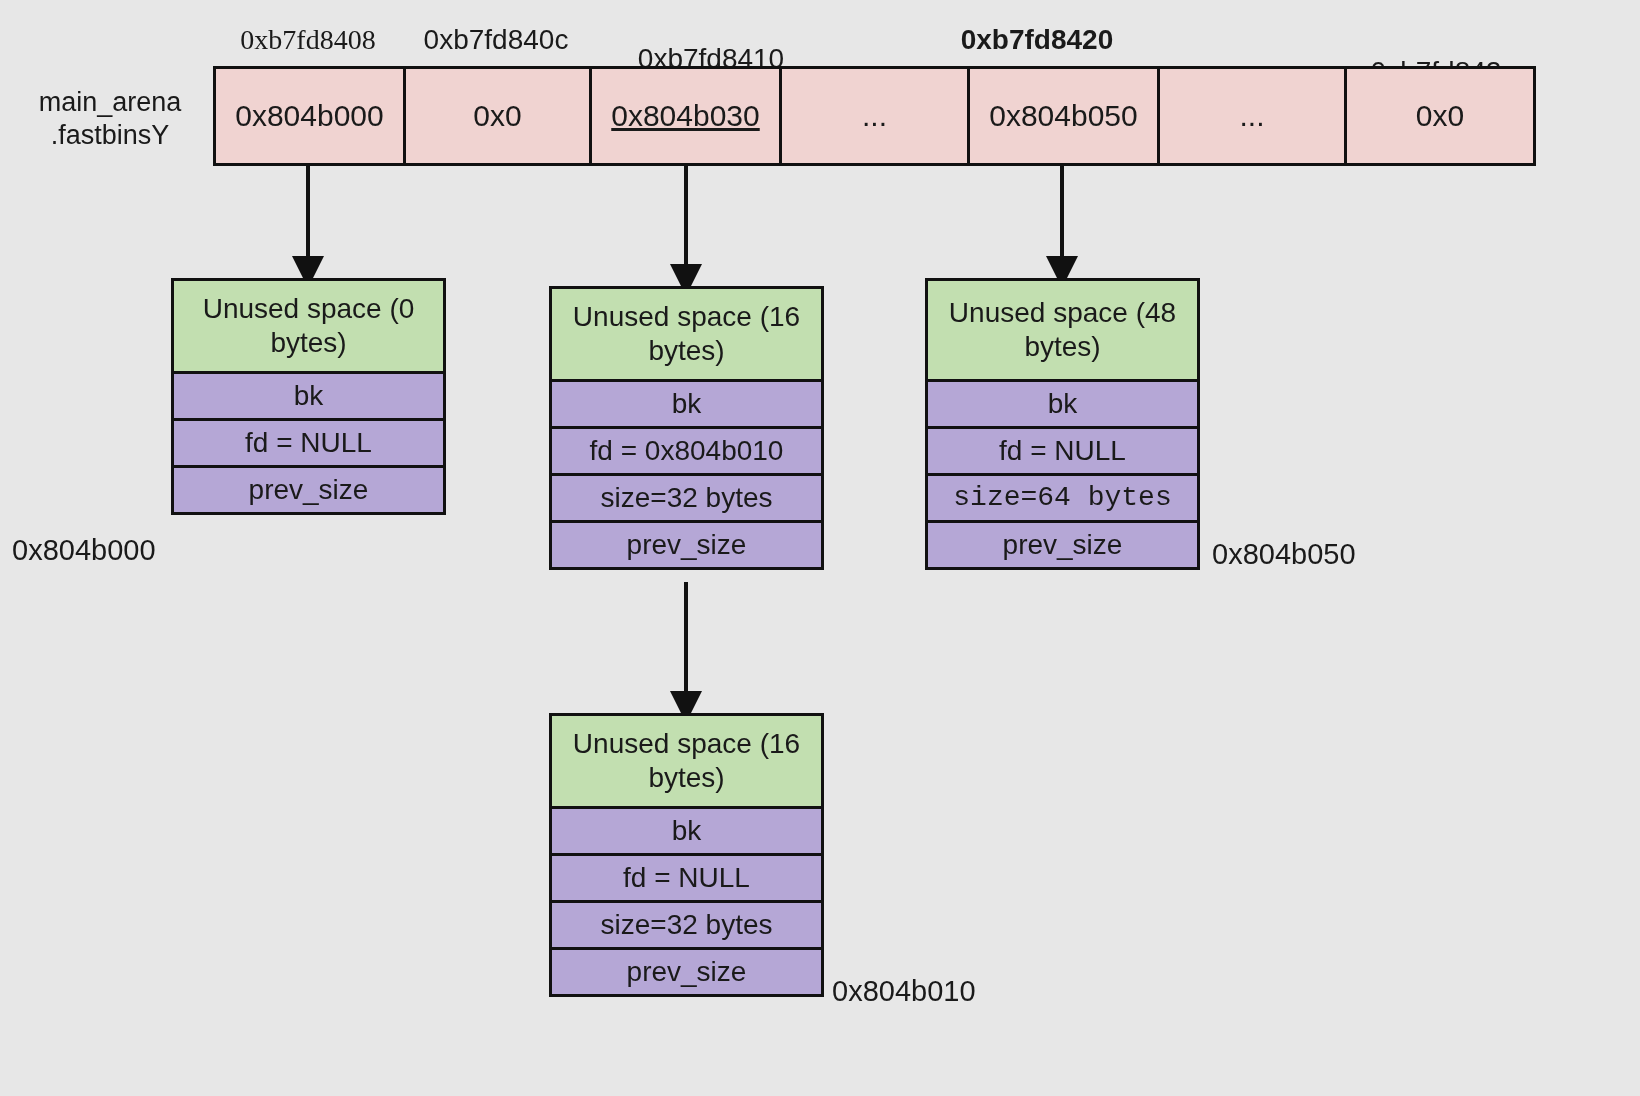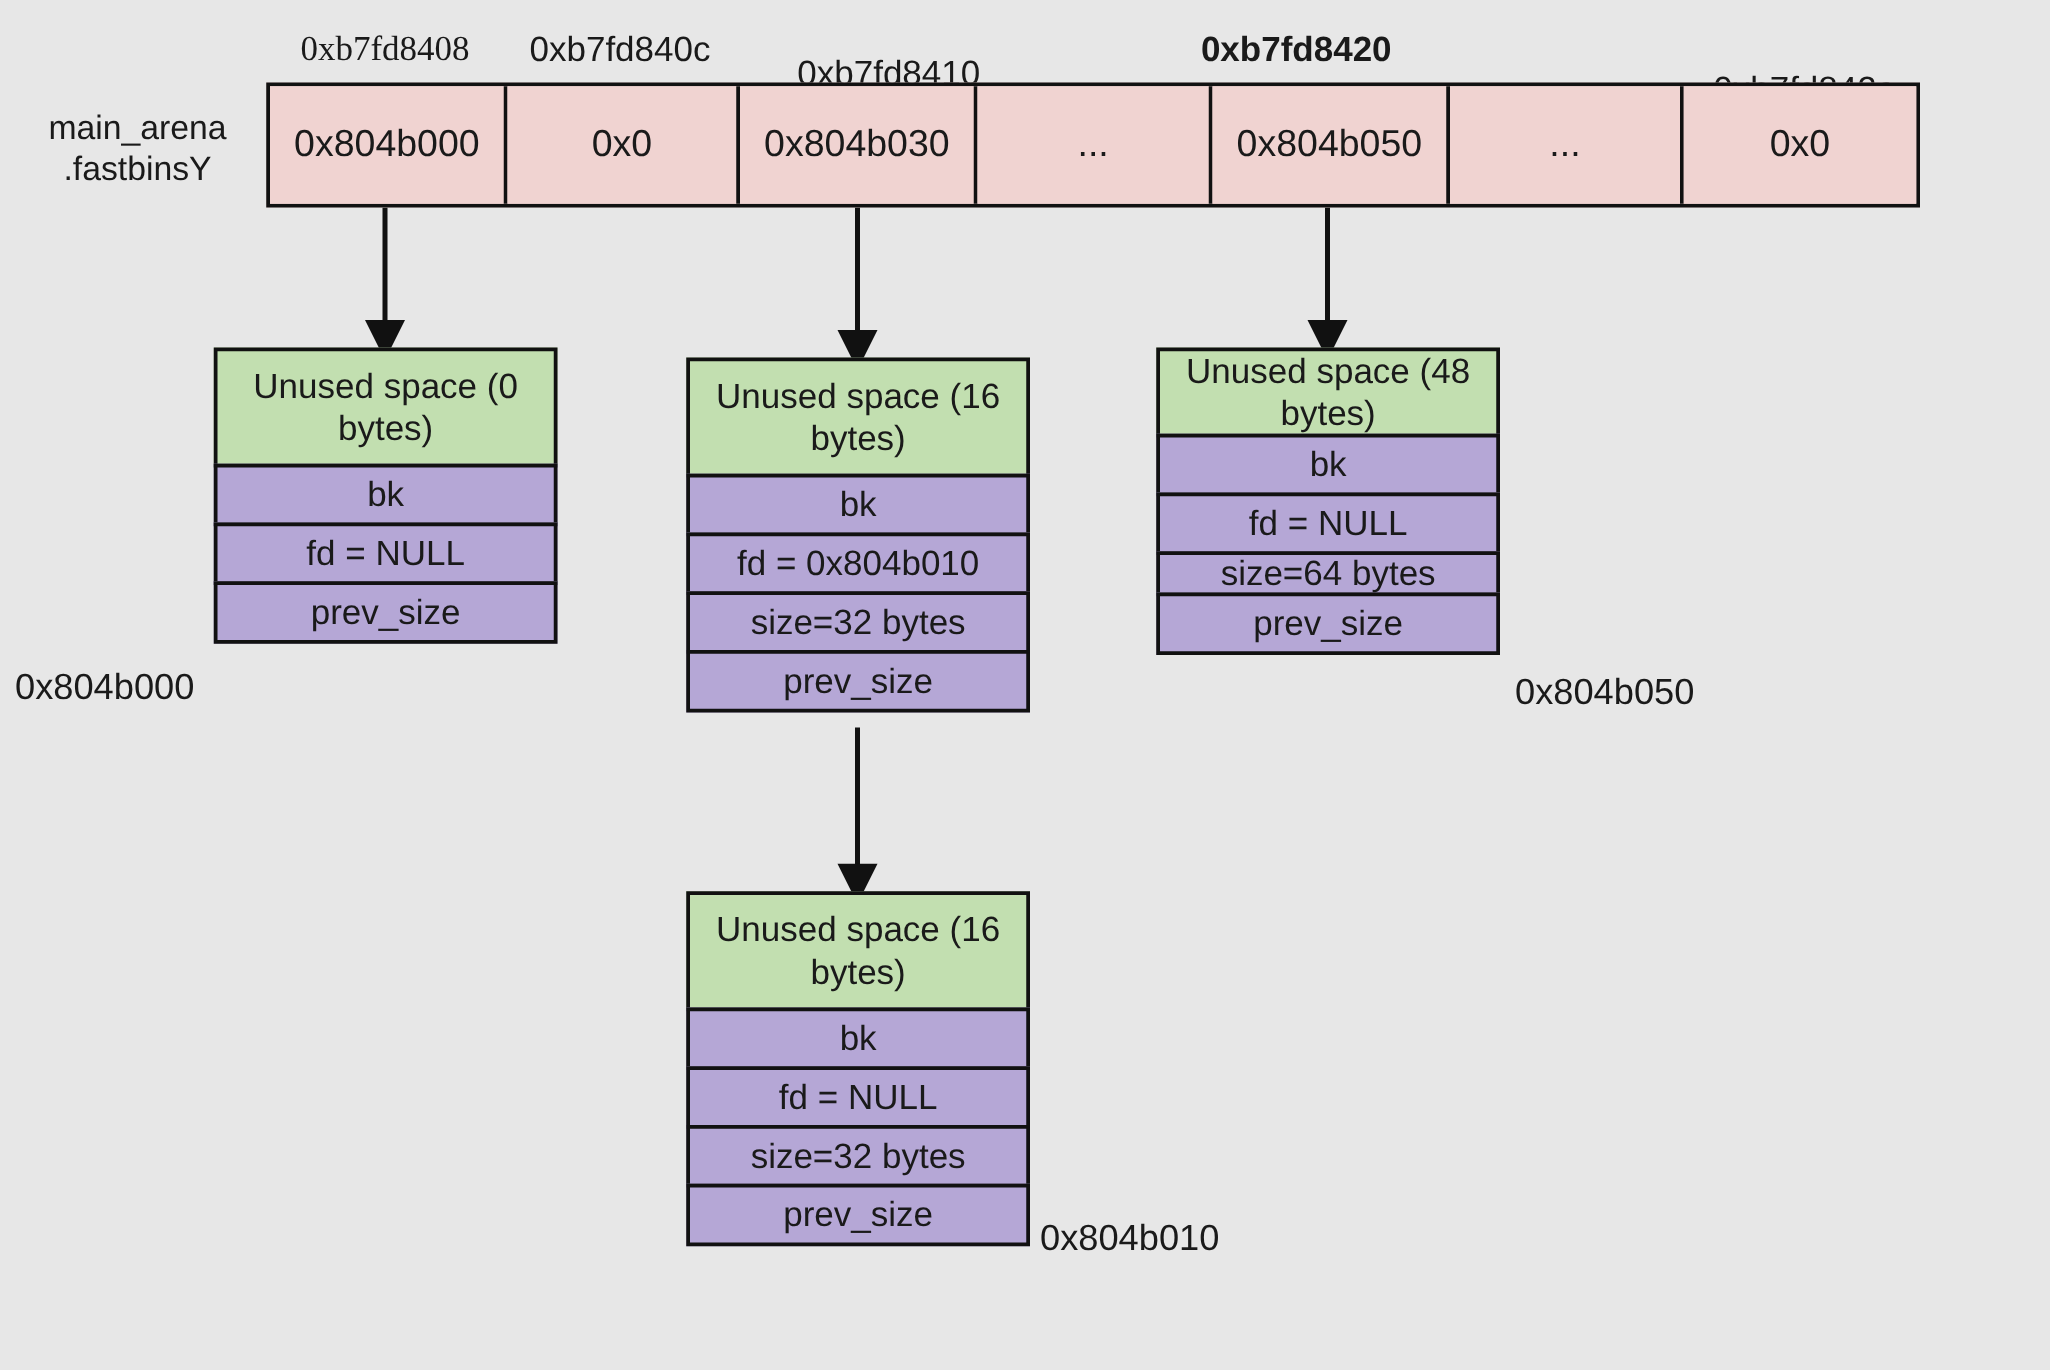--- a/index.html
+++ b/index.html
@@ -130,21 +130,21 @@
   <div class="addr-tick" style="left:1348px; width:190px;margin-top:32px;">0xb7fd842c</div>
 
   <div class="fastbins-label">
     <div>main_arena</div>
     <div>.fastbinsY</div>
   </div>
 
   <div class="fastbins-row">
     <div class="fastbin-cell" style="width:190px;">0x804b000</div>
     <div class="fastbin-cell" style="width:186px;">0x0</div>
-    <div class="fastbin-cell" style="width:190px;">0x804b030</div>
+    <div class="fastbin-cell" style="width:190px;text-decoration:underline;">0x804b030</div>
     <div class="fastbin-cell" style="width:188px;">...</div>
     <div class="fastbin-cell" style="width:190px;">0x804b050</div>
     <div class="fastbin-cell" style="width:187px;">...</div>
     <div class="fastbin-cell" style="width:186px;">0x0</div>
   </div>
 
   <div class="chunk" style="left:171px; top:278px; width:275px;border-radius:17px;">
     <div class="chunk-row unused" style="height:96px;">Unused space (0 bytes)</div>
     <div class="chunk-row field" style="height:50px;">bk</div>
     <div class="chunk-row field" style="height:50px;">fd = NULL</div>
@@ -154,24 +154,24 @@
 
   <div class="chunk" style="left:549px; top:286px; width:275px;">
     <div class="chunk-row unused" style="height:96px;">Unused space (16 bytes)</div>
     <div class="chunk-row field" style="height:50px;">bk</div>
     <div class="chunk-row field" style="height:50px;">fd = 0x804b010</div>
     <div class="chunk-row field" style="height:50px;">size=32 bytes</div>
     <div class="chunk-row field" style="height:50px;">prev_size</div>
   </div>
 
   <div class="chunk" style="left:925px; top:278px; width:275px;">
-    <div class="chunk-row unused" style="height:72px;">Unused space (48 bytes)</div>
+    <div class="chunk-row unused" style="height:104px;">Unused space (48 bytes)</div>
     <div class="chunk-row field" style="height:50px;">bk</div>
     <div class="chunk-row field" style="height:50px;">fd = NULL</div>
-    <div class="chunk-row field" style="height:36px;">size=64 bytes</div>
+    <div class="chunk-row field" style="height:50px;font-family:Liberation Mono, monospace;">size=64 bytes</div>
     <div class="chunk-row field" style="height:50px;">prev_size</div>
   </div>
   <div class="side-addr" style="left:1212px; top:538px;">0x804b050</div>
 
   <div class="chunk" style="left:549px; top:713px; width:275px;">
     <div class="chunk-row unused" style="height:96px;">Unused space (16 bytes)</div>
     <div class="chunk-row field" style="height:50px;">bk</div>
     <div class="chunk-row field" style="height:50px;">fd = NULL</div>
     <div class="chunk-row field" style="height:50px;">size=32 bytes</div>
     <div class="chunk-row field" style="height:50px;">prev_size</div>

